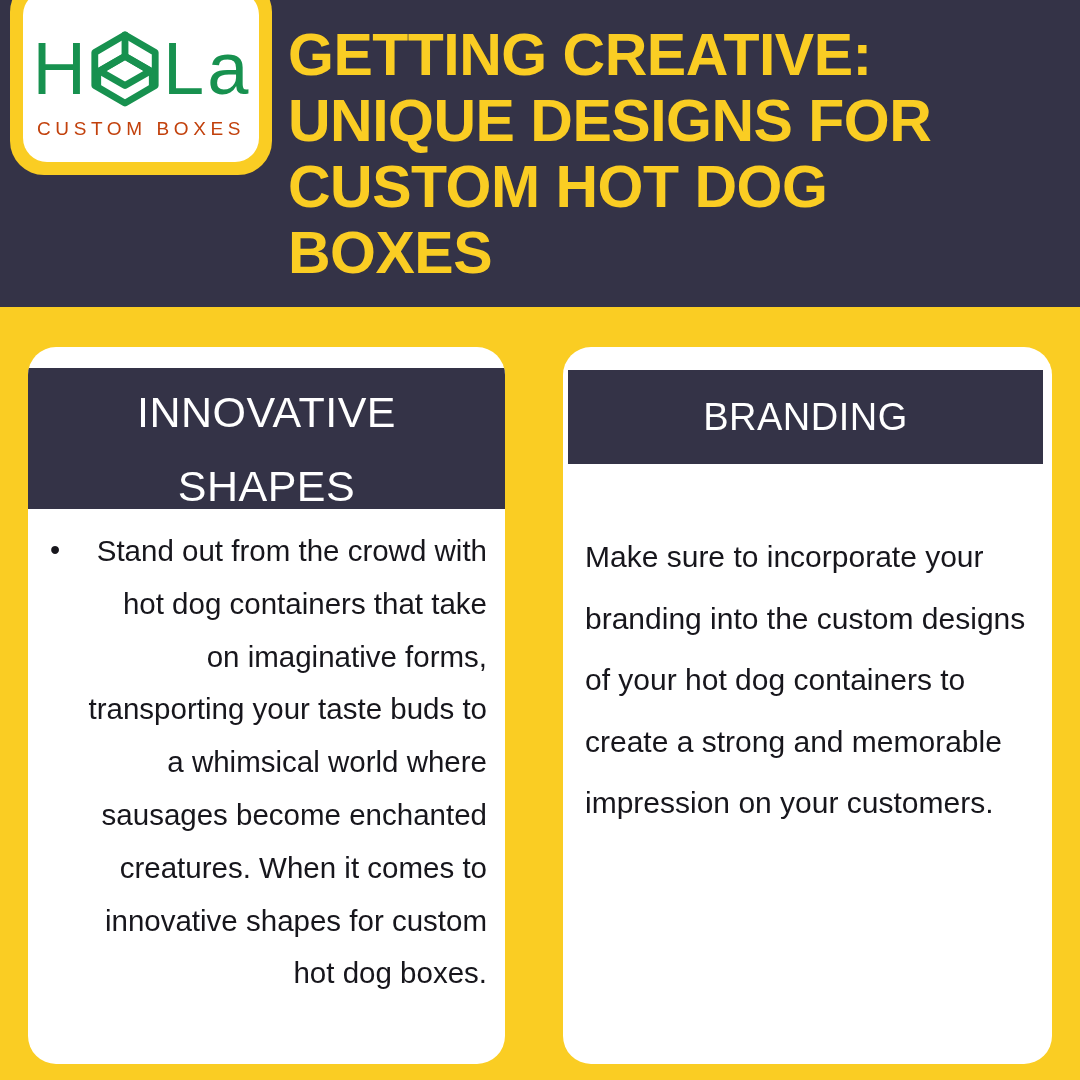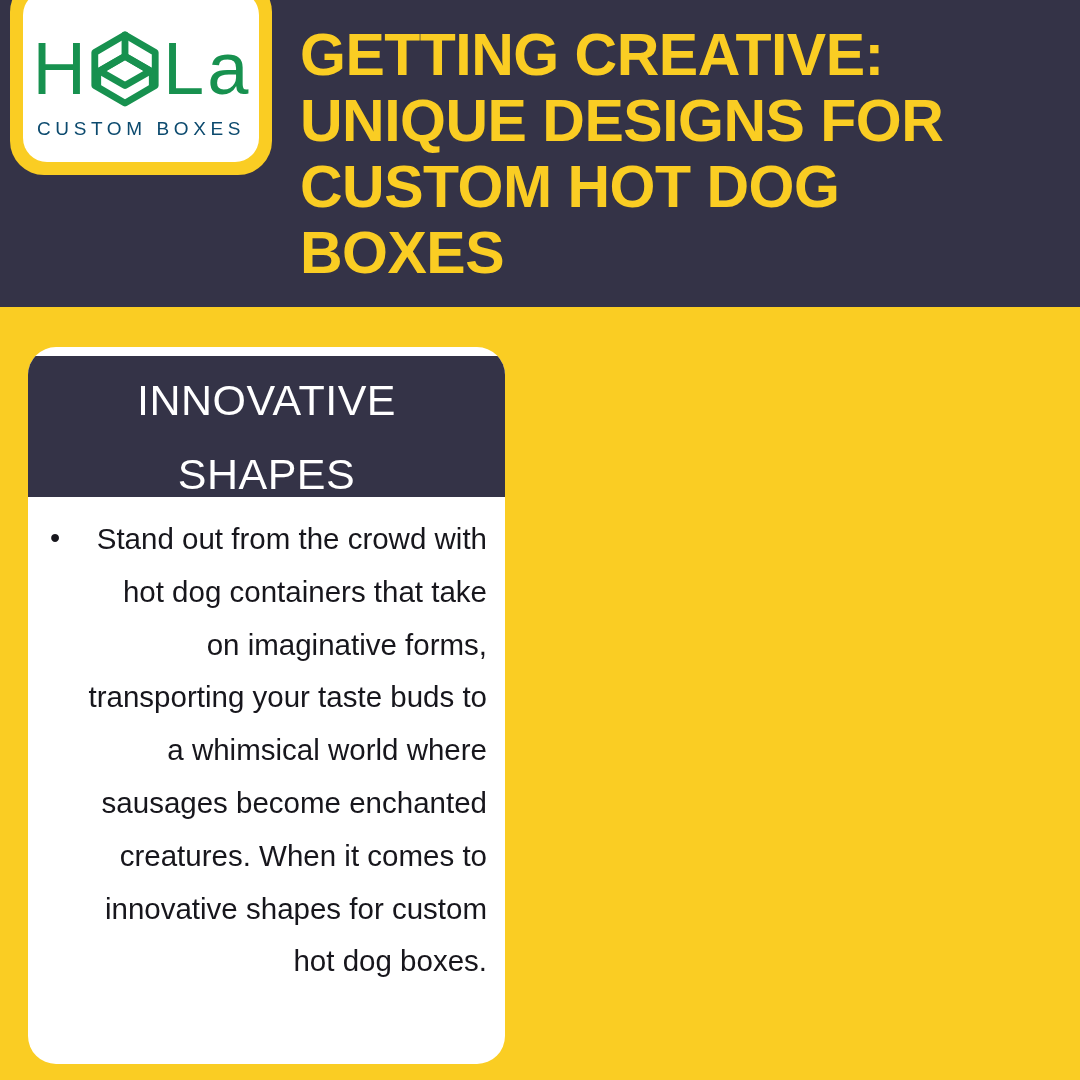--- a/index.html
+++ b/index.html
@@ -59,30 +59,30 @@
     font-family: "Liberation Sans", sans-serif;
     font-size: 74px;
     font-weight: 500;
     line-height: 1;
     letter-spacing: 1px;
   }
   .logo-letter.lower { text-transform: lowercase; }
   .logo-cube { width: 72px; height: 76px; display:block; }
   .logo-sub {
     margin-top: 12px;
-    color: #0c4a6e;
+    color: #c2410c;
     font-size: 19px;
     font-weight: 500;
     letter-spacing: 4.6px;
   }
 
   
   .title {
     position: absolute;
-    left: 300px;
+    left: 288px;
     top: 22px;
     width: 700px;
     color: #facd23;
     font-family: "Liberation Sans", sans-serif;
     font-weight: bold;
     font-size: 59px;
     line-height: 1.12;
     letter-spacing: -0.5px;
     text-transform: uppercase;
   }
@@ -108,21 +108,21 @@
 
   .card-header {
     background: #343347;
     color: #ffffff;
     text-align: center;
     font-family: "Liberation Sans", sans-serif;
     font-weight: 300;
     text-transform: uppercase;
   }
   .card.left .card-header {
-    margin-top: 9px;
+    margin-top: 21px;
     height: 141px;
     font-size: 43px;
     line-height: 1.72;
     letter-spacing: 0.5px;
     padding: 8px 34px 0 34px;
   }
   .card.right .card-header {
     margin: 23px 9px 0 5px;
     height: 94px;
     font-size: 38px;
@@ -186,14 +186,18 @@
   <div class="card left">
     <div class="card-header">INNOVATIVE SHAPES</div>
     <div class="card-body">
       <div class="bullet-row">
         <span class="bullet-dot">•</span>
         <span class="bullet-text">Stand out from the crowd with hot dog containers that take on imaginative forms, transporting your taste buds to a whimsical world where sausages become enchanted creatures. When it comes to innovative shapes for custom hot dog boxes.</span>
       </div>
     </div>
   </div>
 
+  <div class="card right">
+    <div class="card-header">BRANDING</div>
+    <div class="card-body">Make sure to incorporate your branding into the custom designs of your hot dog containers to create a strong and memorable impression on your customers.</div>
+  </div>
 
 </div>
 
 </body></html>

